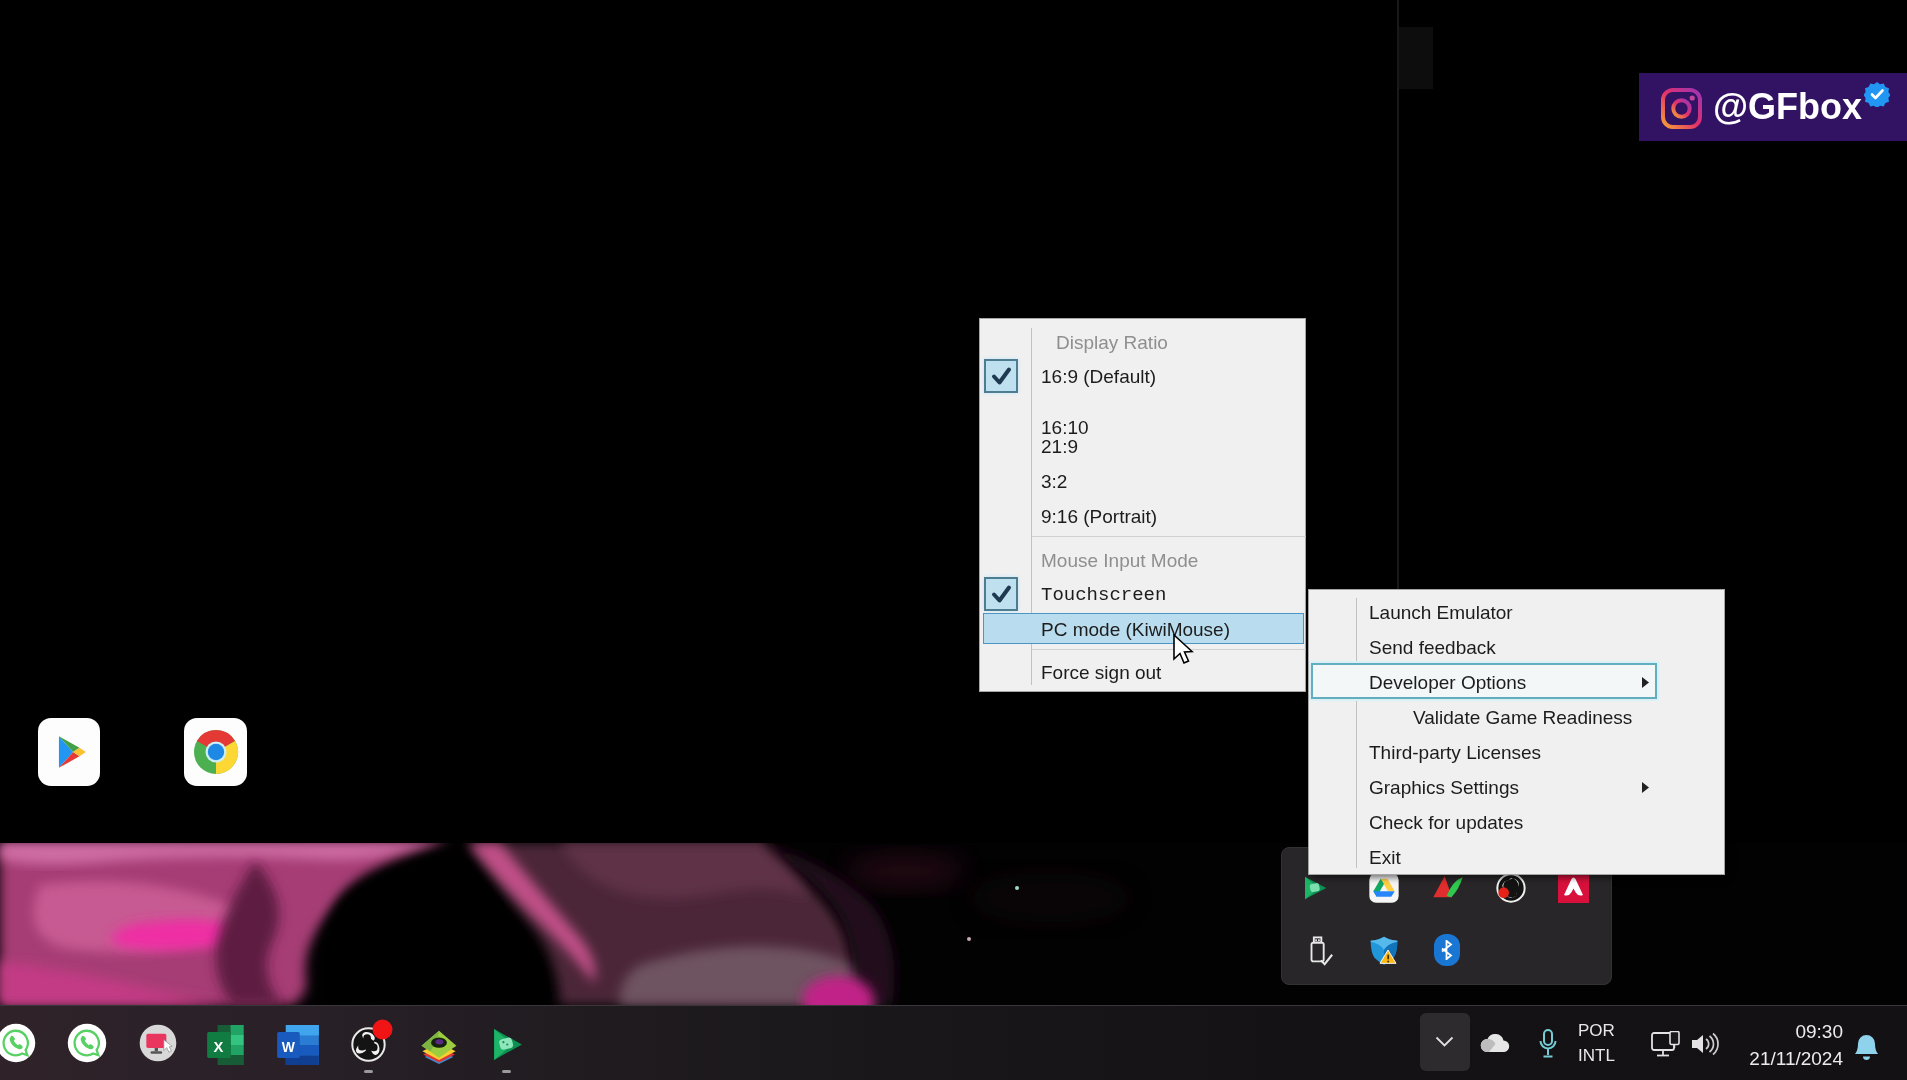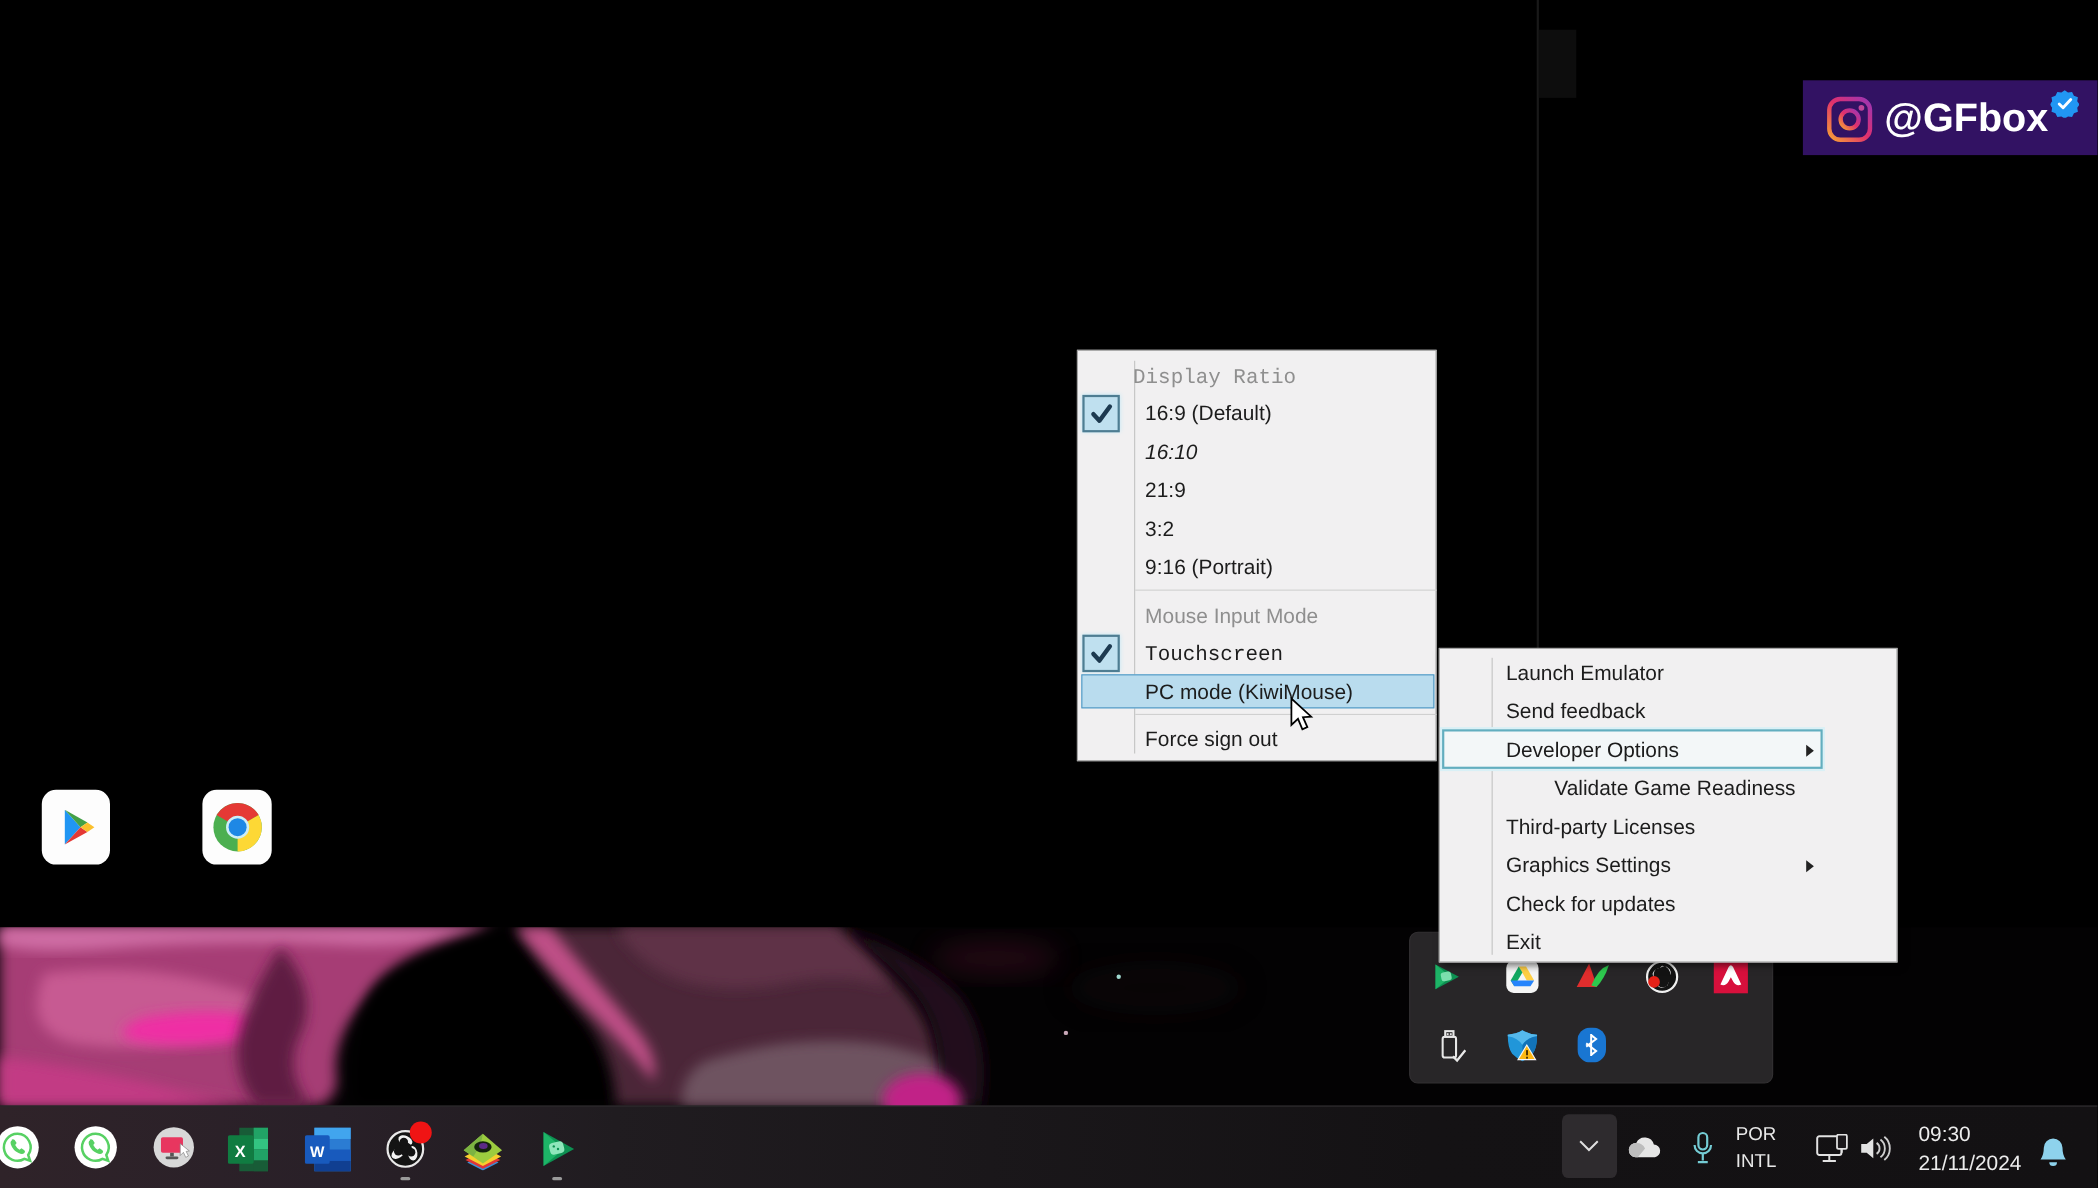--- a/index.html
+++ b/index.html
@@ -205,21 +205,21 @@
       <rect x="2" y="2" width="22" height="17" rx="2" fill="none" stroke="#e2e2e2" stroke-width="1.8"></rect>
       <line x1="13" y1="19" x2="13" y2="24" stroke="#e2e2e2" stroke-width="1.8"></line>
       <line x1="7" y1="24.5" x2="19" y2="24.5" stroke="#e2e2e2" stroke-width="1.8"></line>
       <rect x="20" y="0.5" width="9" height="13" rx="1.5" fill="#1b181b" stroke="#e2e2e2" stroke-width="1.6"></rect>
       <line x1="24.5" y1="13" x2="24.5" y2="17" stroke="#e2e2e2" stroke-width="1.4"></line>
     </svg>
     <svg style="position:absolute; left:1690px; top:26px;" width="30" height="24" viewBox="0 0 30 24">
       <path d="M2 8 L7 8 L13 3 L13 21 L7 16 L2 16 Z" fill="#e2e2e2"></path>
       <path d="M16 7 a6 6 0 0 1 0 10 M19.5 4 a10 10 0 0 1 0 16 M23 1.5 a13.5 13.5 0 0 1 0 21" stroke="#e2e2e2" stroke-width="1.7" fill="none" opacity="0.9"></path>
     </svg>
-    <div style="position:absolute; left:1744px; top:12px; width:99px; color:#ececec; font-size:19px; line-height:27px;">09:30<br>21/11/2024</div>
+    <div style="position:absolute; left:1744px; top:12px; width:99px; text-align:right; color:#ececec; font-size:19px; line-height:27px;">09:30<br>21/11/2024</div>
     <svg style="position:absolute; left:1852px; top:26px;" width="29" height="32" viewBox="0 0 28 32">
       <path d="M14 3 a8.5 8.5 0 0 1 8.5 8.5 q0 7 3 10.5 L2.5 22 q3 -3.5 3 -10.5 A8.5 8.5 0 0 1 14 3 Z" fill="#8ed2ec"></path>
       <path d="M10.5 24.5 a3.5 3.5 0 0 0 7 0 Z" fill="#8ed2ec"></path>
     </svg>
   </div>
 
   <div id="tray" class="abs">
 
     <svg style="position:absolute; left:18px; top:25px;" width="30" height="30" viewBox="0 0 48 48">
       <path d="M8 6 L8 42 L42 24 Z" fill="#0d9152"></path>
@@ -283,28 +283,28 @@
     <circle cx="32.2" cy="11" r="2.6" fill="#c2459c"></circle>
   </svg>
   <div id="igtext" class="abs">@GFbox</div>
   <svg class="abs" style="left:1864px; top:81px;" width="26" height="26" viewBox="0 0 26 26">
     <path d="M13 1 L16 3.2 L19.7 2.6 L21.4 6 L25 7.3 L24.4 11 L26.5 14 L24.4 17 L25 20.7 L21.4 22 L19.7 25.4 L16 24.8 L13 27 L10 24.8 L6.3 25.4 L4.6 22 L1 20.7 L1.6 17 L-0.5 14 L1.6 11 L1 7.3 L4.6 6 L6.3 2.6 L10 3.2 Z" fill="#2196f3"></path>
     <path d="M8 13.5 L11.5 17 L18.5 9.5" stroke="#fff" stroke-width="2.6" fill="none" stroke-linecap="round" stroke-linejoin="round"></path>
   </svg>
 
   <div id="menu1" class="menu abs">
     <div class="gutter" style="left:51px; top:9px; height:357px;"></div>
-    <div class="mrow mgray" style="left:50px; top:13px;font-family:Liberation Mono, monospace;">Display Ratio</div>
+    <div class="mrow mgray" style="left:76px; top:13px;">Display Ratio</div>
     <div class="checkbox" style="left:4px; top:40px;">
       <svg width="21" height="21" viewBox="0 0 21 21">
           <path d="M3 10.5 L8.5 16.5 L18 3.5" stroke="#1d3a50" stroke-width="4" fill="none" stroke-linecap="round" stroke-linejoin="round"></path>
         </svg>
     </div>
     <div class="mrow" style="left:61px; top:47px;">16:9 (Default)</div>
-    <div class="mrow" style="left:61px; top:82px;font-style:italic;">16:10</div>
+    <div class="mrow" style="left:61px; top:98px;">16:10</div>
     <div class="mrow" style="left:61px; top:117px;">21:9</div>
     <div class="mrow" style="left:61px; top:152px;">3:2</div>
     <div class="mrow" style="left:61px; top:187px;text-align:right;">9:16 (Portrait)</div>
     <div class="msep" style="left:52px; top:217px; width:274px;"></div>
     <div class="mrow mgray" style="left:61px; top:231px;">Mouse Input Mode</div>
     <div class="checkbox" style="left:4px; top:258px;">
       <svg width="21" height="21" viewBox="0 0 21 21">
           <path d="M3 10.5 L8.5 16.5 L18 3.5" stroke="#1d3a50" stroke-width="4" fill="none" stroke-linecap="round" stroke-linejoin="round"></path>
         </svg>
     </div>

